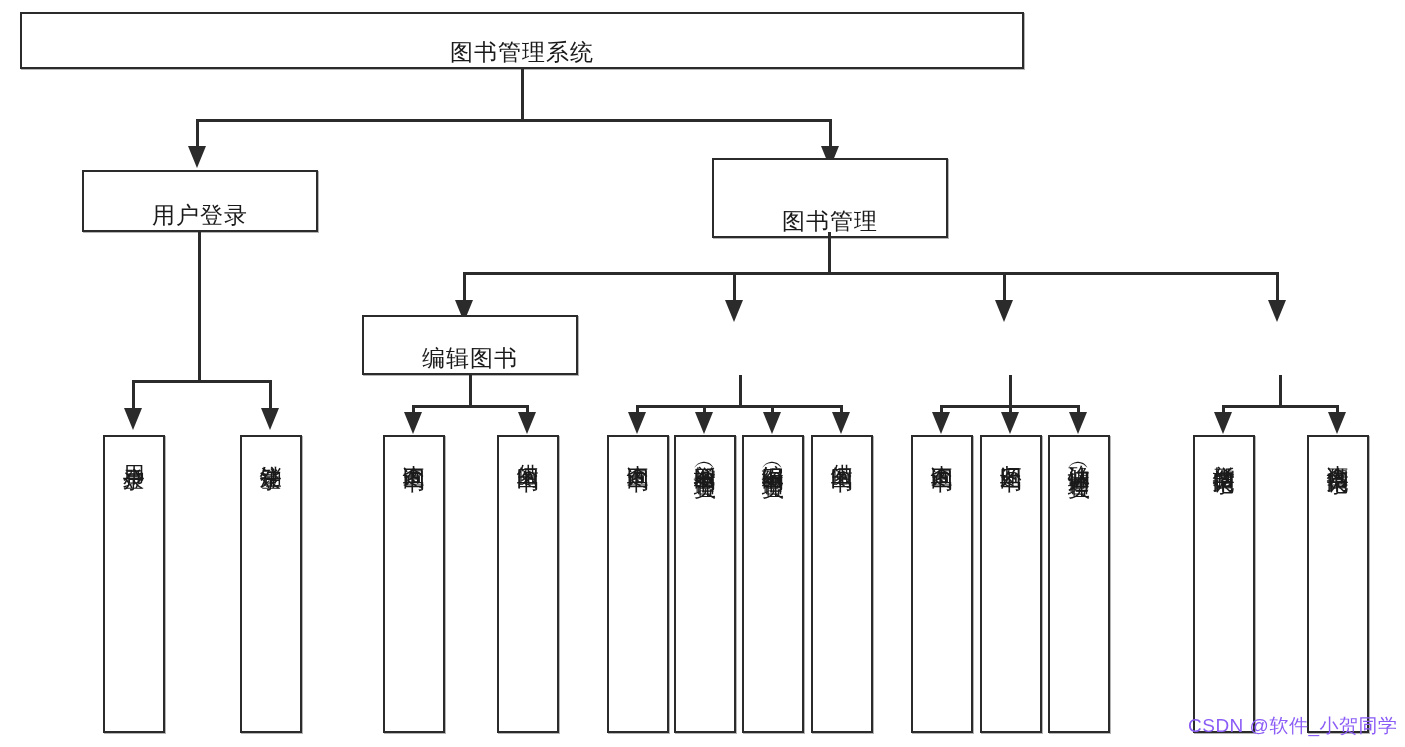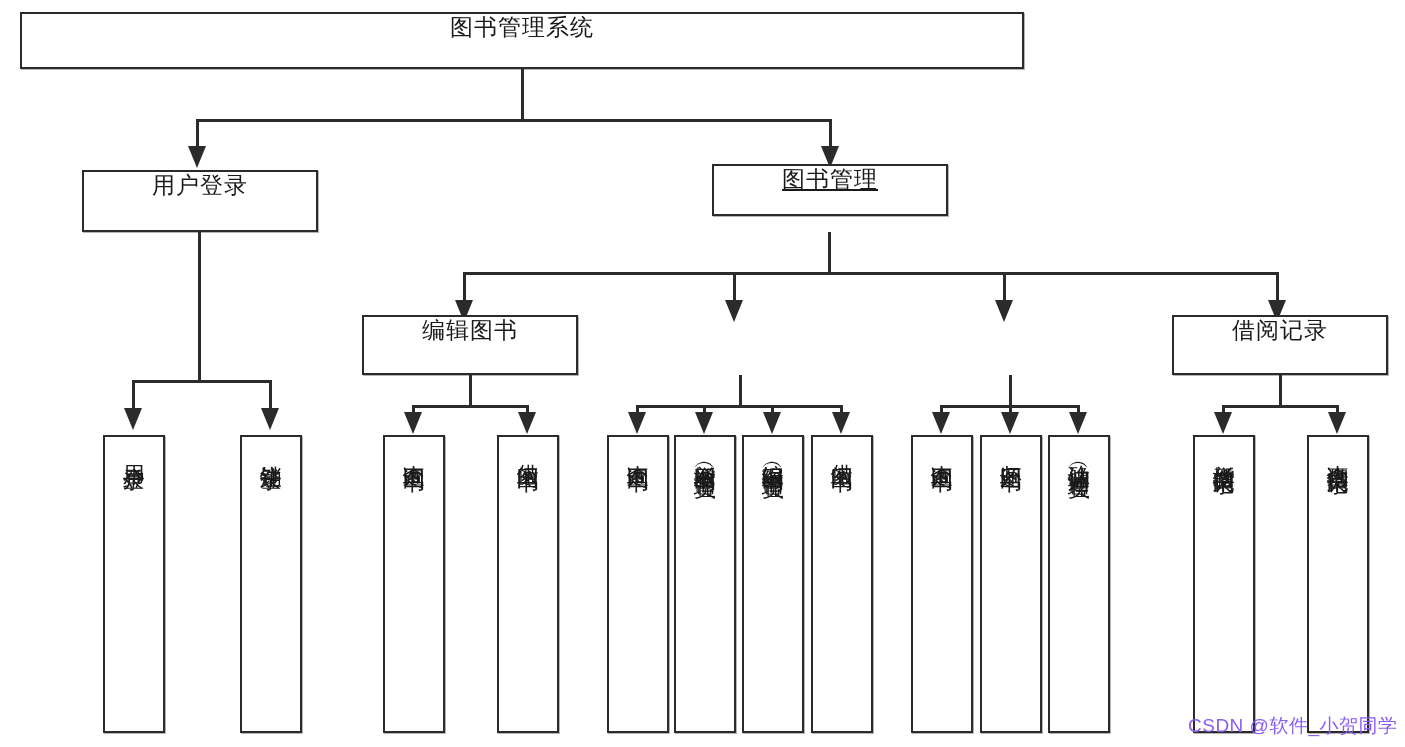--- a/index.html
+++ b/index.html
@@ -16,21 +16,21 @@
     height: 747px;
     background: #ffffff;
     overflow: hidden;
   }
   .node {
     position: absolute;
     box-sizing: border-box;
     border: 2px solid #2b2b2b;
     background: #ffffff;
     display: flex;
-    align-items: flex-start;
+    align-items: flex-end;
     justify-content: center;
     color: #1a1a1a;
     box-shadow: 1px 1px 0 rgba(120,120,120,0.55);
   }
   .node.h {
     font-size: 23px;
     letter-spacing: 1px;
     line-height: 1.2;
   }
   .node.v {
@@ -83,21 +83,21 @@
   <div class="edge h" style="left:196px; top:119px; width:636px; height:3px;"></div>
 
   <div class="edge v" style="left:196px; top:119px; width:3px; height:30px;"></div>
   <div class="arrow" style="left:188px; top:146px;"></div>
   <div class="edge v" style="left:829px; top:119px; width:3px; height:30px;"></div>
   <div class="arrow" style="left:821px; top:146px;"></div>
 
   <div class="node h" style="left:82px; top:170px; width:236px; height:62px;">
     <span>用户登录</span>
   </div>
-  <div class="node h" style="left:712px; top:164px; width:236px; height:52px;text-decoration:underline;">
+  <div class="node h" style="left:712px; top:158px; width:236px; height:80px;">
     <span>图书管理</span>
   </div>
 
   <div class="edge v" style="left:198px; top:232px; width:3px; height:150px;"></div>
   <div class="edge h" style="left:132px; top:380px; width:140px; height:3px;"></div>
   <div class="edge v" style="left:132px; top:380px; width:3px; height:30px;"></div>
   <div class="arrow" style="left:124px; top:408px;"></div>
   <div class="edge v" style="left:269px; top:380px; width:3px; height:30px;"></div>
   <div class="arrow" style="left:261px; top:408px;"></div>
 
@@ -108,23 +108,20 @@
   <div class="edge v" style="left:733px; top:272px; width:3px; height:30px;"></div>
   <div class="arrow" style="left:725px; top:300px;"></div>
   <div class="edge v" style="left:1003px; top:272px; width:3px; height:30px;"></div>
   <div class="arrow" style="left:995px; top:300px;"></div>
   <div class="edge v" style="left:1276px; top:272px; width:3px; height:30px;"></div>
   <div class="arrow" style="left:1268px; top:300px;"></div>
 
   <div class="node h" style="left:362px; top:315px; width:216px; height:60px;">
     <span>编辑图书</span>
   </div>
-  <div class="node h" style="left:1172px; top:315px; width:216px; height:60px;">
-    <span>借阅记录</span>
-  </div>
 
   <div class="edge v" style="left:469px; top:375px; width:3px; height:32px;"></div>
   <div class="edge h" style="left:412px; top:405px; width:117px; height:3px;"></div>
   <div class="edge v" style="left:412px; top:405px; width:3px; height:18px;"></div>
   <div class="arrow" style="left:404px; top:412px;"></div>
   <div class="edge v" style="left:526px; top:405px; width:3px; height:18px;"></div>
   <div class="arrow" style="left:518px; top:412px;"></div>
 
   <div class="edge v" style="left:739px; top:375px; width:3px; height:32px;"></div>
   <div class="edge h" style="left:636px; top:405px; width:207px; height:3px;"></div>

